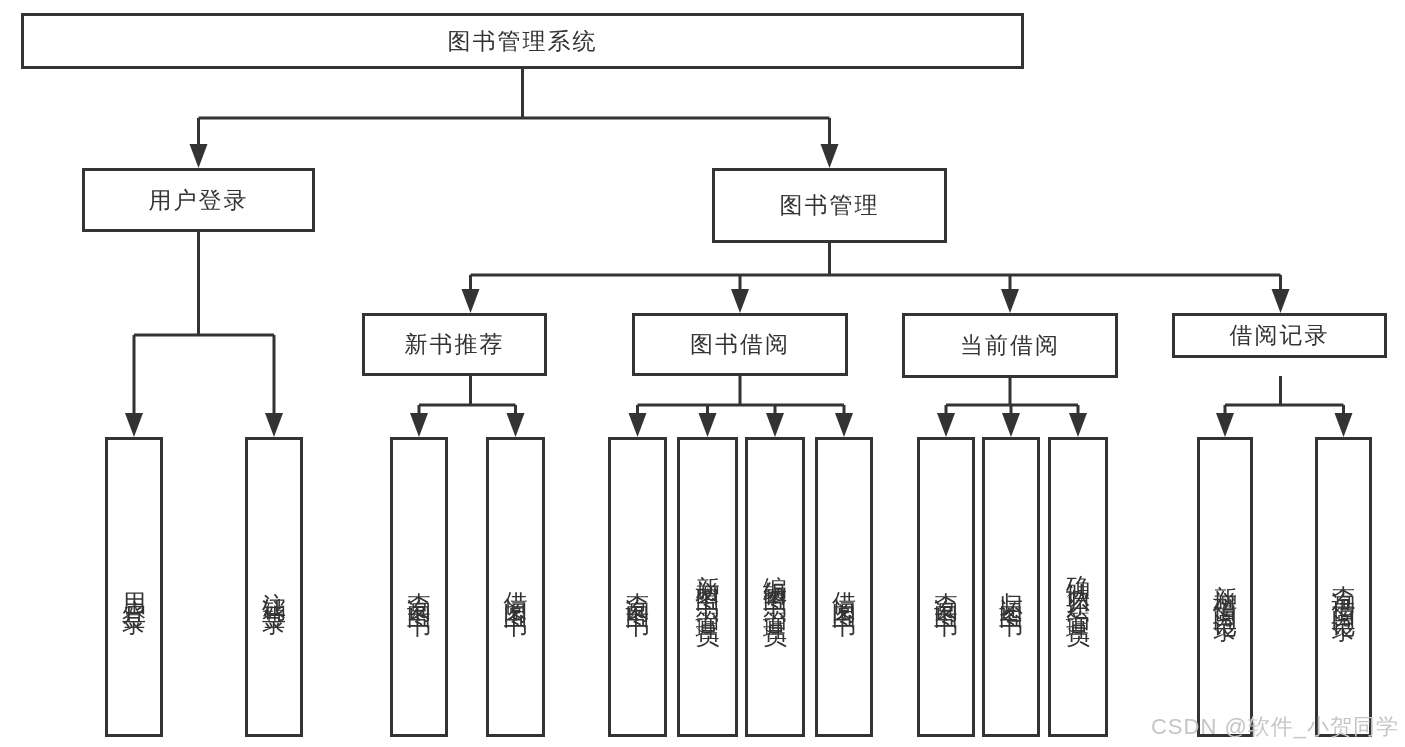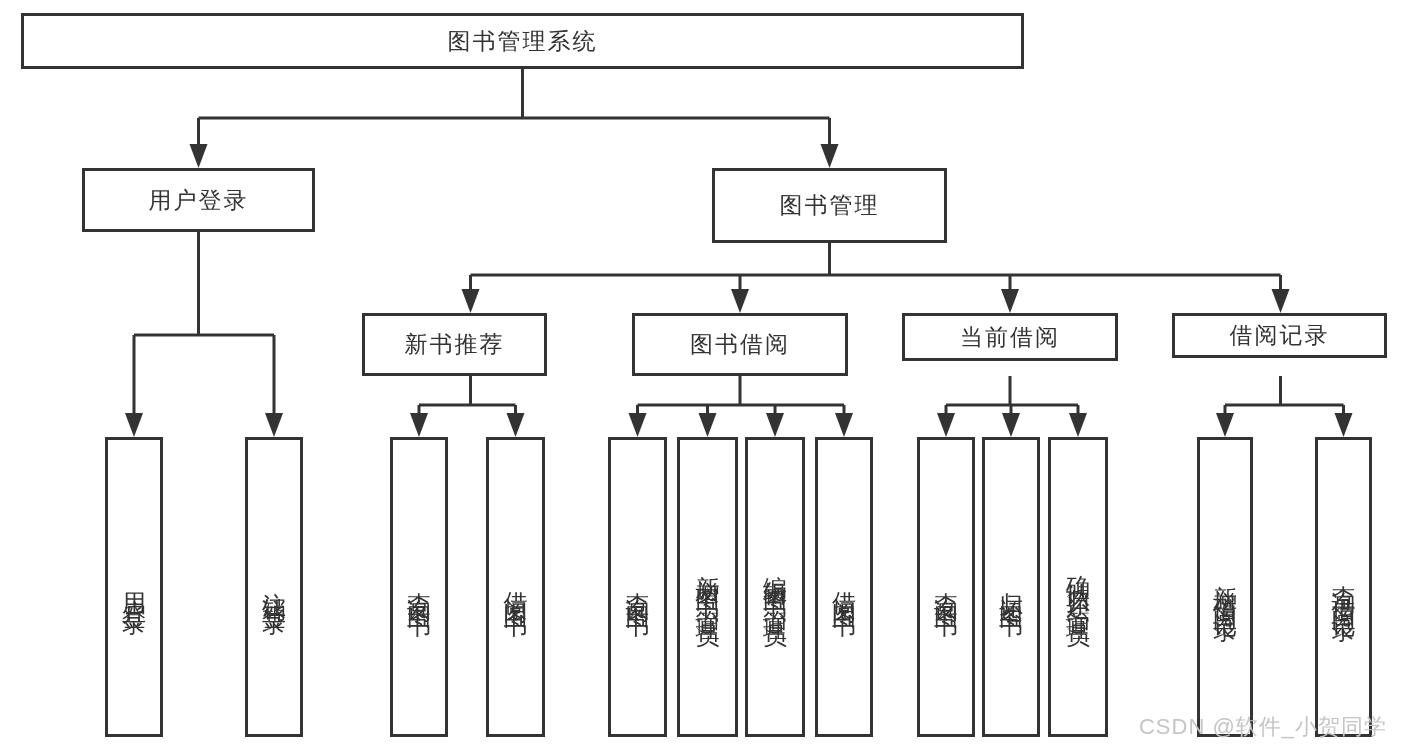--- a/index.html
+++ b/index.html
@@ -53,21 +53,21 @@
     writing-mode: vertical-rl;
     text-orientation: mixed;
     font-size: 24px;
     letter-spacing: 7px;
     line-height: 1;
     color: #333333;
     white-space: nowrap;
   }
   .watermark {
     position: absolute;
-    right: 18px;
+    right: 6px;
     top: 712px;
     font-size: 22px;
     letter-spacing: 1px;
     color: #c5c5c5;
     z-index: 3;
     white-space: nowrap;
   }
 </style>
 </head>
 <body>
@@ -123,21 +123,21 @@
   <div class="node" style="left:712px; top:168px; width:235px; height:75px;">
     <span class="hlabel">图书管理</span>
   </div>
 
   <div class="node" style="left:362px; top:313px; width:185px; height:63px;">
     <span class="hlabel">新书推荐</span>
   </div>
   <div class="node" style="left:632px; top:313px; width:216px; height:63px;">
     <span class="hlabel">图书借阅</span>
   </div>
-  <div class="node" style="left:902px; top:313px; width:216px; height:48px;">
+  <div class="node" style="left:902px; top:313px; width:216px; height:65px;">
     <span class="hlabel">当前借阅</span>
   </div>
   <div class="node" style="left:1172px; top:313px; width:215px; height:45px;">
     <span class="hlabel">借阅记录</span>
   </div>
 
   <div class="leaf" style="left:105px; top:437px; width:58px; height:300px;">
     <span class="vlabel">用户登录</span>
   </div>
   <div class="leaf" style="left:245px; top:437px; width:58px; height:300px;">

